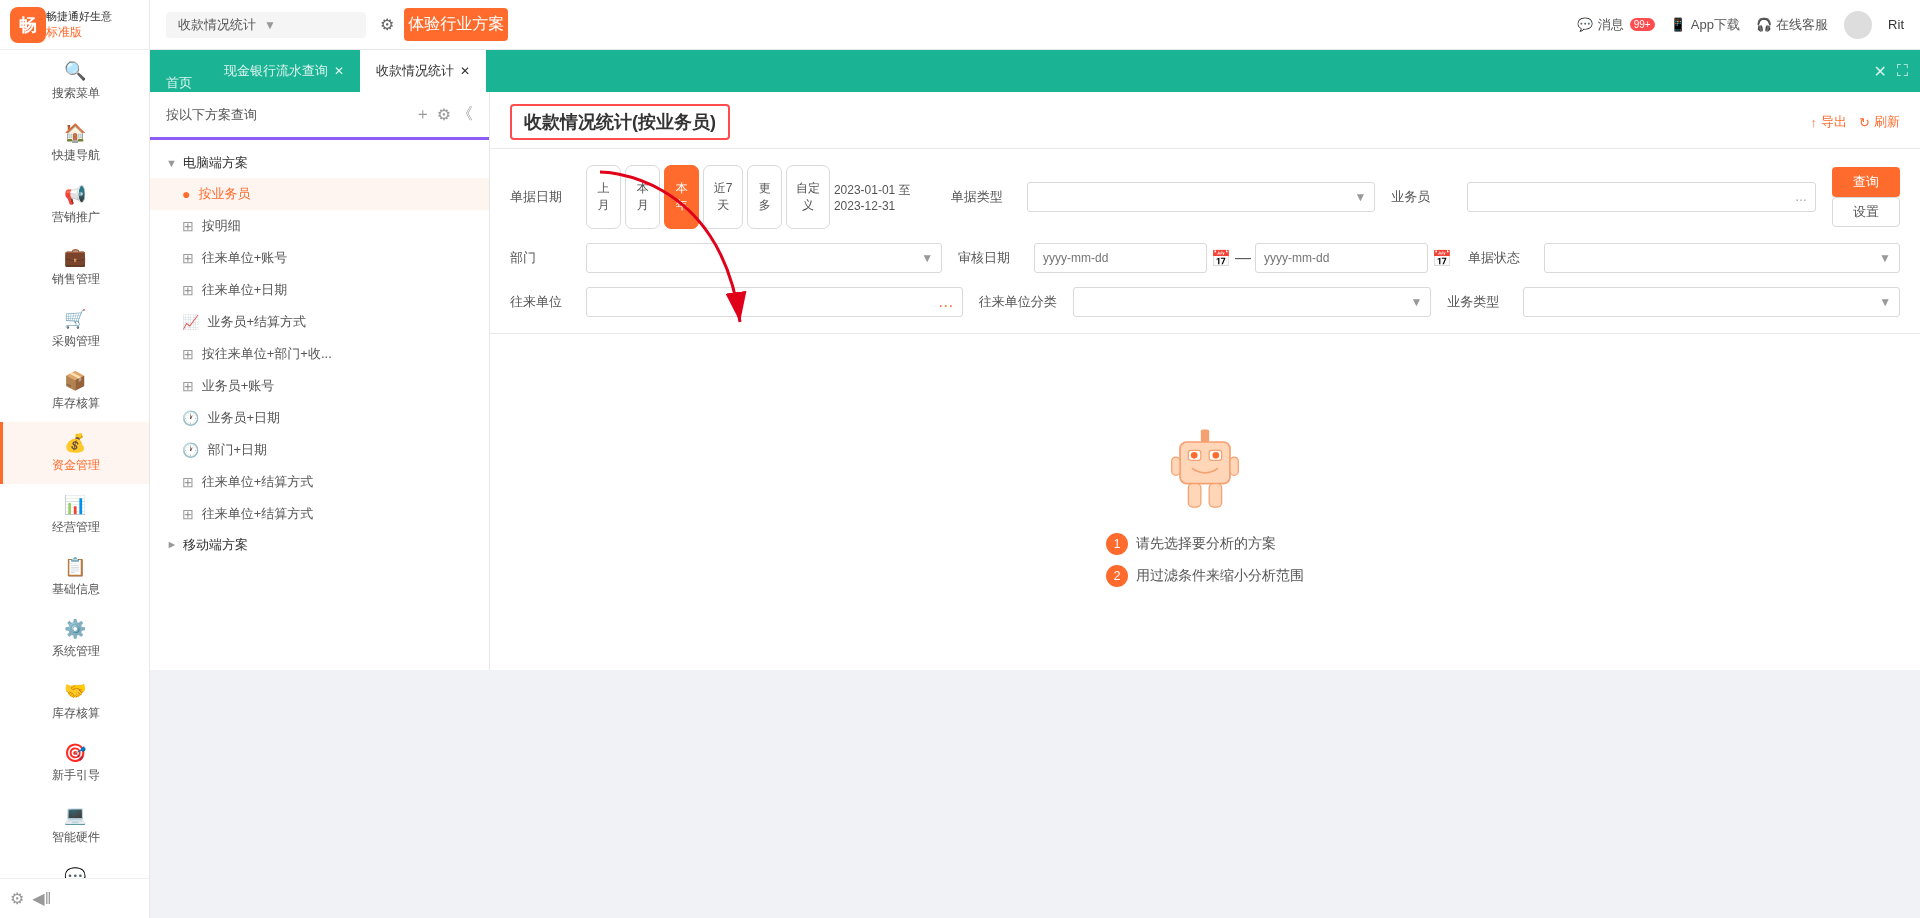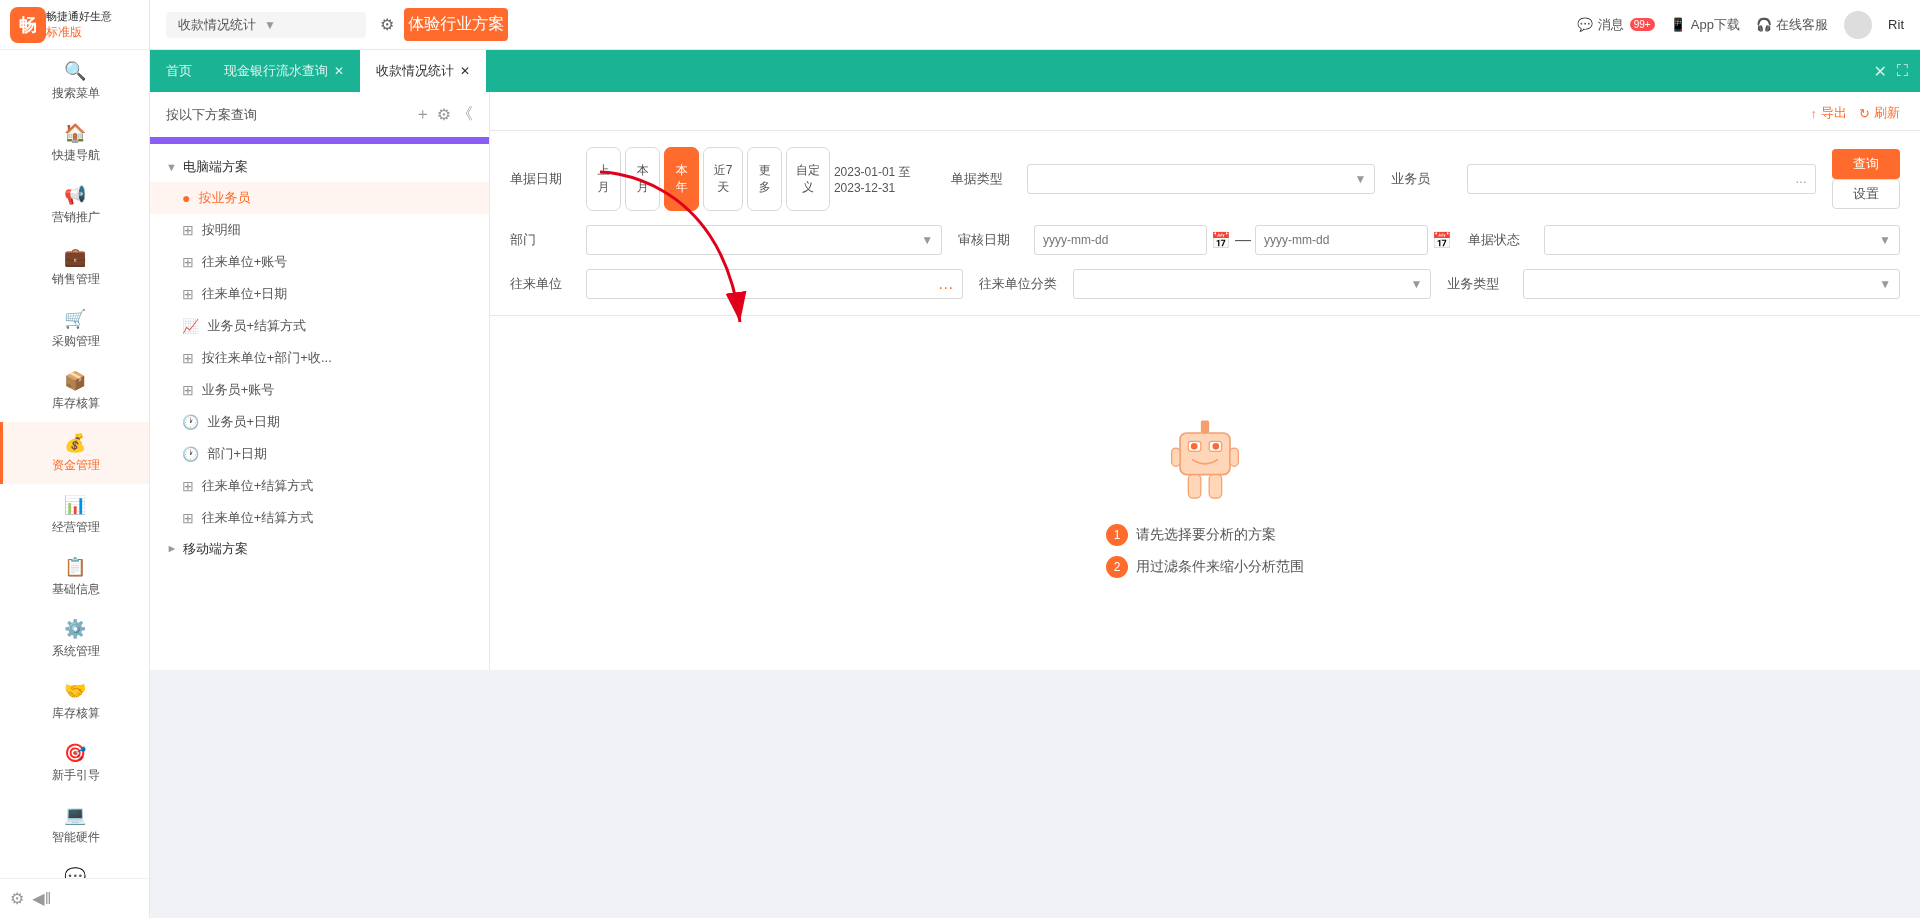--- a/index.html
+++ b/index.html
@@ -142,21 +142,21 @@
       cursor: pointer;
       position: relative;
       gap: 6px;
     }
     .tab.active {
       background: #fff;
       color: #333;
       font-weight: 500;
     }
     .tab-close { font-size: 12px; color: inherit; cursor: pointer; }
-    .tab-home { background: transparent; }
+    .tab-home { background: transparent; align-items: flex-end; }
     .tabbar-spacer { flex: 1; }
     .tabbar-window-btns {
       display: flex;
       align-items: center;
       gap: 10px;
       padding-right: 12px;
     }
     .win-btn { font-size: 16px; color: rgba(255,255,255,0.8); cursor: pointer; }
 
     
@@ -173,21 +173,21 @@
       background: #fff;
       border-right: 1px solid #e8e8e8;
       display: flex;
       flex-direction: column;
       flex-shrink: 0;
     }
     .left-panel-header {
       display: flex;
       align-items: center;
       padding: 12px 16px;
-      border-bottom: 7px solid #8b5cf6;
+      border-bottom: 3px solid #8b5cf6;
       font-size: 13px;
       color: #555;
       gap: 8px;
     }
     .panel-header-actions { display: flex; gap: 6px; margin-left: auto; }
     .panel-action-btn { color: #999; cursor: pointer; font-size: 16px; background: none; border: none; }
     .scheme-list { flex: 1; overflow-y: auto; padding: 8px 0; }
     .scheme-group-header {
       display: flex;
       align-items: center;
@@ -613,20 +613,21 @@
           <span class="arrow" style="transform:rotate(-90deg);display:inline-block;">▼</span>
           <span>移动端方案</span>
         </div>
       </div>
     </div>
 
     <div class="right-panel-wrapper">
       <div class="right-panel">
 
         <div class="page-header">
+          <div class="page-title-box">收款情况统计(按业务员)</div>
           <div class="page-header-actions">
             <button class="export-btn">
               <span>↑</span>
               <span>导出</span>
             </button>
             <button class="refresh-btn">
               <span>↻</span>
               <span>刷新</span>
             </button>
           </div>

